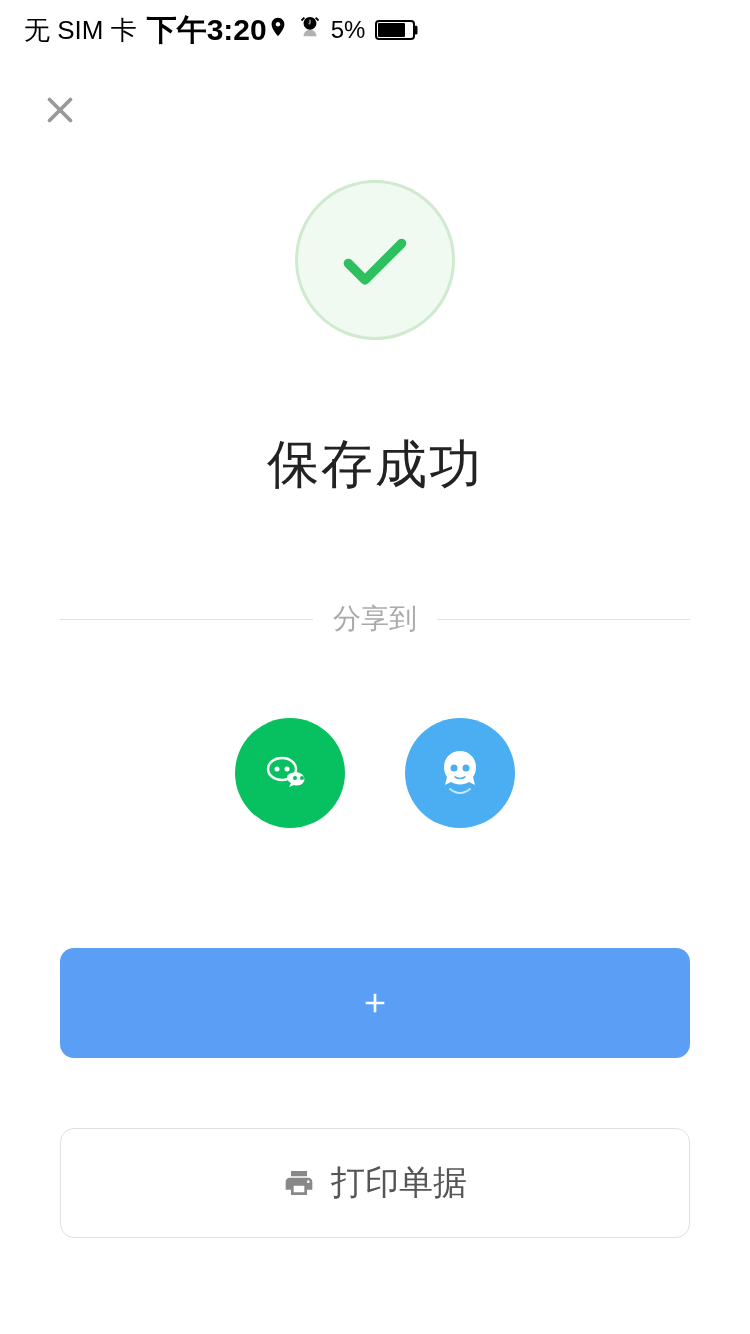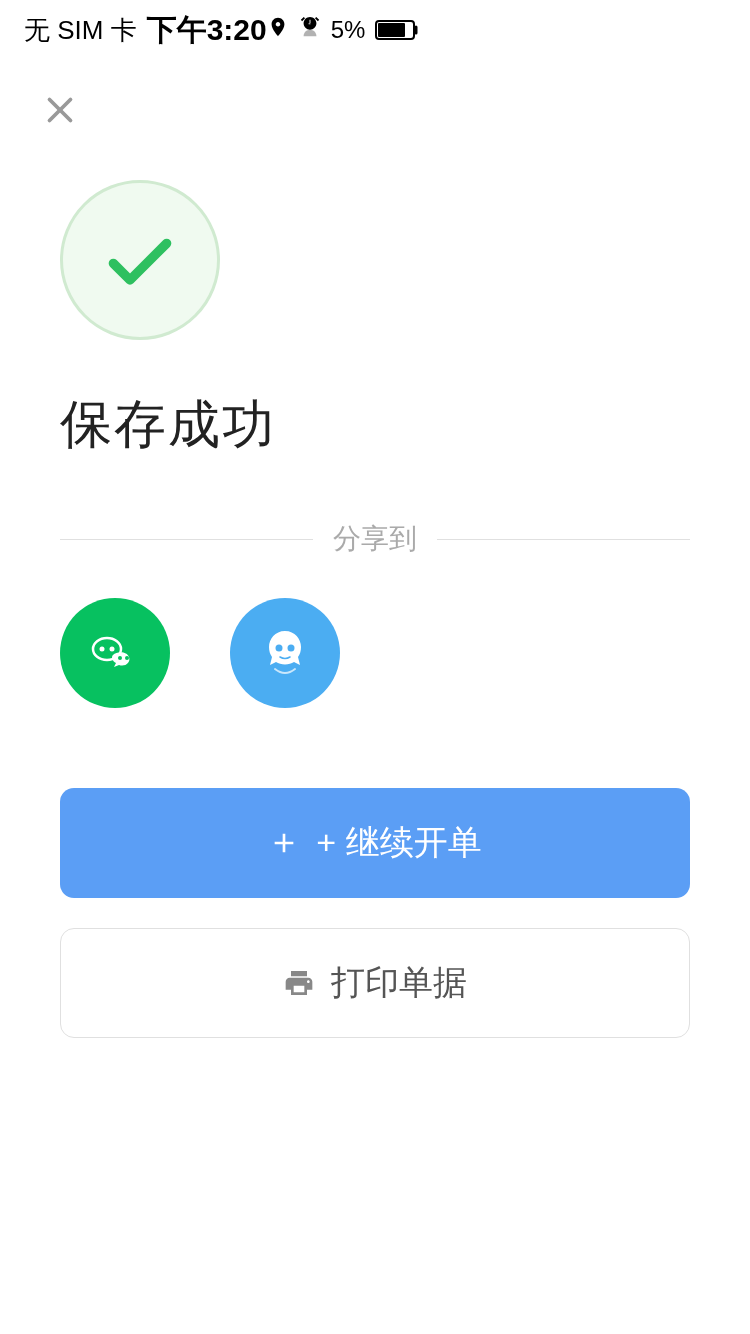--- a/index.html
+++ b/index.html
@@ -57,22 +57,23 @@
       margin: 20px 0 0 30px;
       cursor: pointer;
     }
     .close-btn svg { width: 36px; height: 36px; }
 
     
     .main-content {
       flex: 1;
       display: flex;
       flex-direction: column;
-      align-items: flex-start;
+      align-items: center;
       padding: 40px 60px 60px;
+      gap: 40px;
     }
 
     
     .success-circle {
       width: 160px;
       height: 160px;
       border-radius: 50%;
       background: #f0faf0;
       border: 3px solid #d0ead0;
       display: flex;
@@ -240,21 +241,20 @@
         <path d="M25 34 Q30 37 35 34" fill="none" stroke="#4BADF2" stroke-width="1.5" stroke-linecap="round"></path>
         <path d="M20 46 Q25 50 30 50 Q35 50 40 46" fill="none" stroke="white" stroke-width="2" stroke-linecap="round" opacity="0.7"></path>
       </svg>
     </div>
   </div>
 
   <button class="action-btn primary">
     <svg viewBox="0 0 24 24" fill="white">
         <path d="M19 13H13v6h-2v-6H5v-2h6V5h2v6h6z"></path>
       </svg>
-    <span>+ 继续开单</span>
   </button>
 
   <button class="action-btn secondary">
     <svg viewBox="0 0 24 24" fill="#888" width="34" height="34">
       <path d="M19 8H5c-1.66 0-3 1.34-3 3v6h4v4h12v-4h4v-6c0-1.66-1.34-3-3-3zm-3 11H8v-5h8v5zm3-7c-.55 0-1-.45-1-1s.45-1 1-1 1 .45 1 1-.45 1-1 1zm-1-9H6v4h12V3z"></path>
     </svg>
     <span>打印单据</span>
   </button>
 
 

